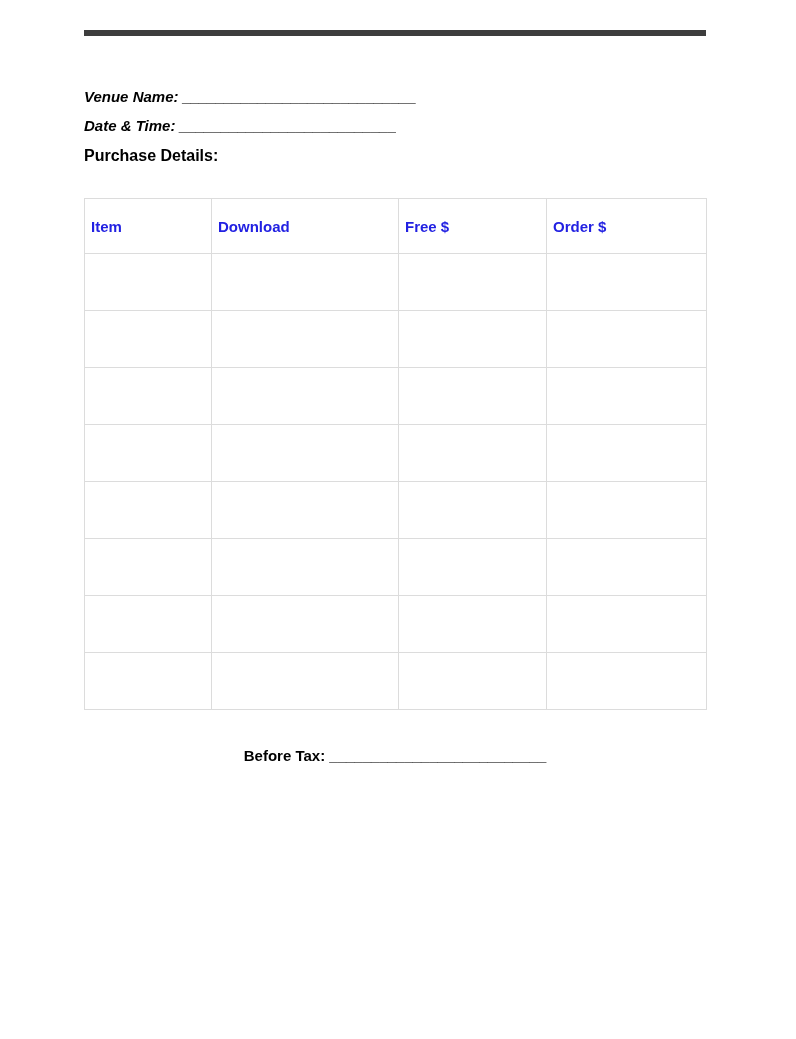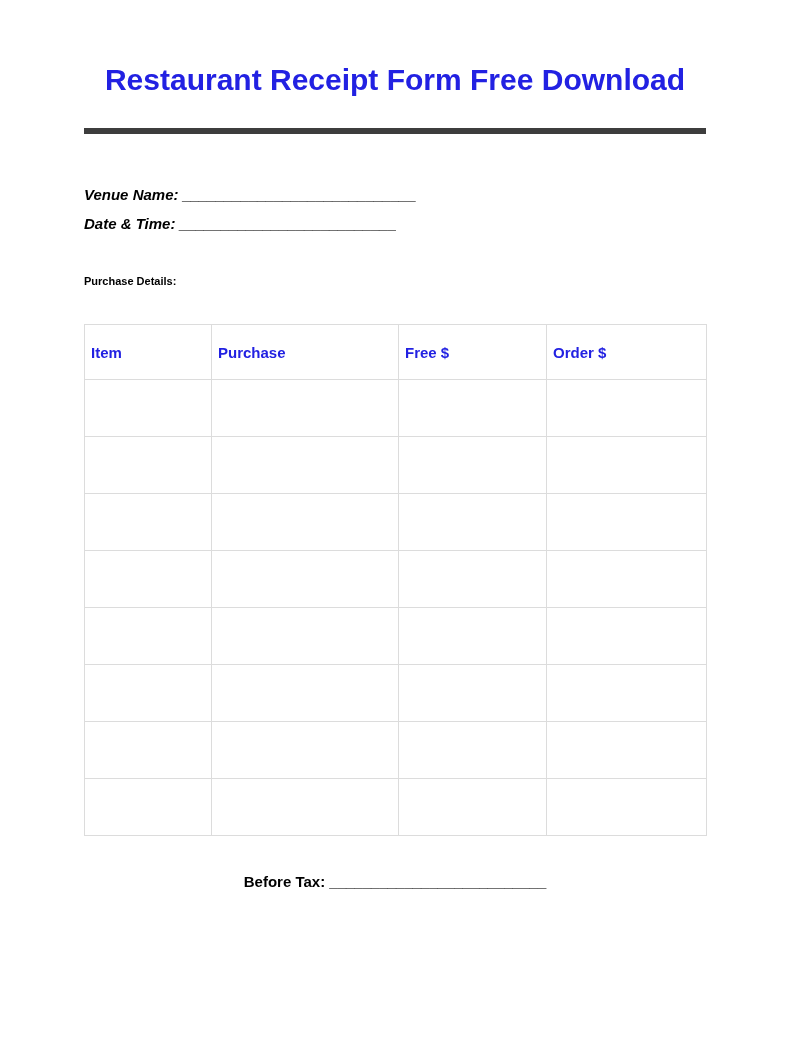--- a/index.html
+++ b/index.html
@@ -41,22 +41,22 @@
     font-size: 15px;
     font-weight: bold;
     line-height: 29px;
     white-space: nowrap;
   }
   .field-blank {
     font-weight: bold;
     letter-spacing: 0px;
   }
   .section-heading {
-    margin-top: 36px;
-    font-size: 11px;
+    margin-top: 8px;
+    font-size: 16px;
     font-weight: bold;
     line-height: 15px;
   }
   table.purchase-table {
     margin-top: 35px;
     border-collapse: collapse;
     table-layout: fixed;
     width: 622px;
   }
   table.purchase-table th,
@@ -79,21 +79,20 @@
   .before-tax {
     margin-top: 31px;
     text-align: center;
   }
 </style>
 </head>
 <body>
 
 <div class="page">
 
-  <h1 class="title">Restaurant Receipt Form Free Download</h1>
 
   <div class="divider"></div>
 
   <div class="fields">
     <div class="field-line">
       <span>Venue Name:</span>
       <span class="field-blank">____________________________</span>
     </div>
     <div class="field-line">
       <span>Date &amp; Time:</span>
@@ -106,21 +105,21 @@
   <table class="purchase-table">
     <colgroup>
       <col style="width:127px">
         <col style="width:187px">
         <col style="width:148px">
         <col style="width:160px">
     </colgroup>
     <thead>
       <tr>
         <th>Item</th>
-        <th>Purchase</th>
+        <th>Download</th>
         <th>Free $</th>
         <th>Order $</th>
       </tr>
     </thead>
     <tbody id="table-body">
         <tr>
           <td></td>
           <td></td>
           <td></td>
           <td></td>

